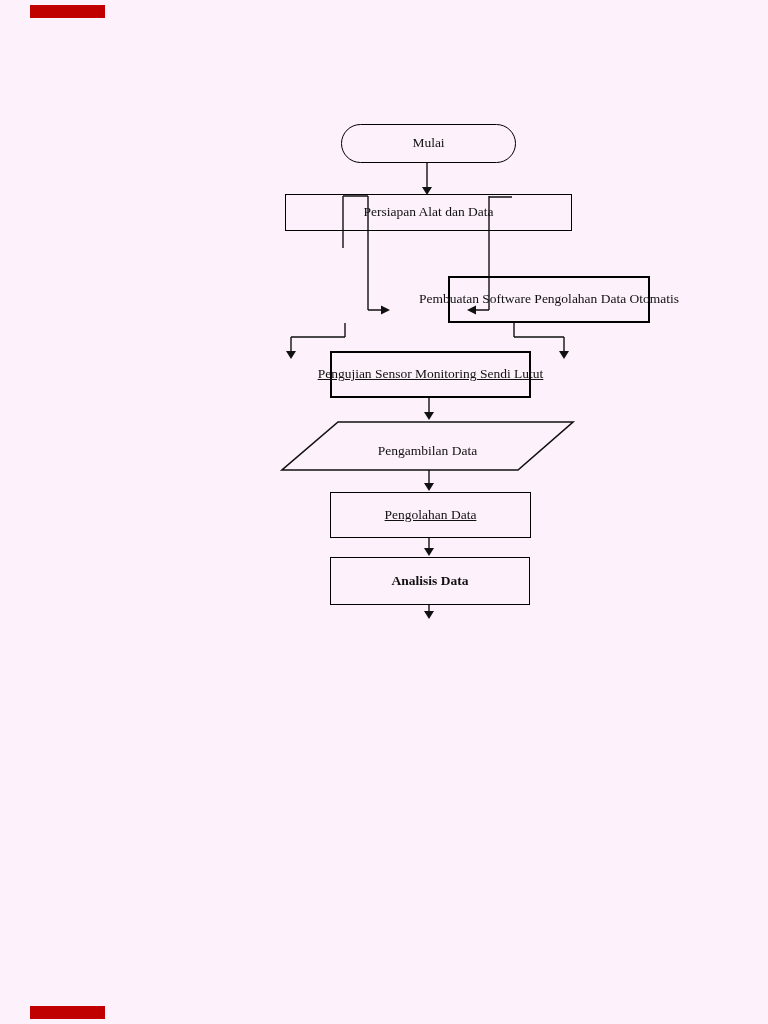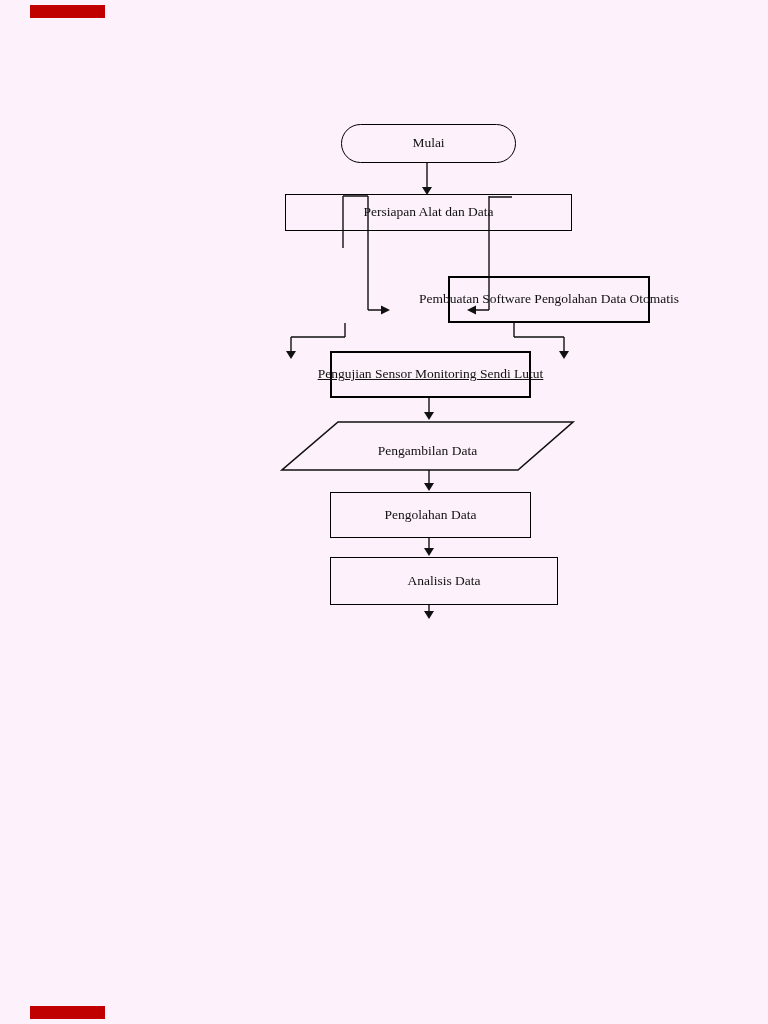--- a/index.html
+++ b/index.html
@@ -29,22 +29,22 @@
   .terminator{border:1.6px solid #000;border-radius:24px;}
   .process{border:1.4px solid #000;}
   .process.thick{border-width:2px;}
 
   #n-start      {left:341px;top:124px;width:175px;height:39px;}
   #n-persiapan  {left:285px;top:194px;width:287px;height:37px;}
   #n-sensor     {left:207px;top:277px;width:200px;height:46px;}
   #n-software   {left:448px;top:276px;width:202px;height:47px;}
   #n-pengujian  {left:330px;top:351px;width:201px;height:47px;text-decoration:underline;}
   #n-pengambilan{left:282px;top:422px;width:291px;height:36px;border:none;margin-top:11px;}
-  #n-pengolahan {left:330px;top:492px;width:201px;height:46px;}
-  #n-analisis   {left:330px;top:557px;width:228px;height:48px;}
+  #n-pengolahan {left:330px;top:492px;width:201px;height:46px;text-decoration:underline;}
+  #n-analisis   {left:330px;top:557px;width:200px;height:48px;font-weight:bold;}
   #n-end        {left:341px;top:620px;width:175px;height:44px;}
 
   svg.connector-layer{
     position:absolute;left:0;top:0;width:768px;height:1024px;
     z-index:2;pointer-events:none;
   }
   svg.connector-layer line, svg.connector-layer path, svg.connector-layer polygon{
     stroke:#111;fill:none;stroke-width:1.4;
   }
   svg.connector-layer polygon.head{fill:#111;stroke:none;}

